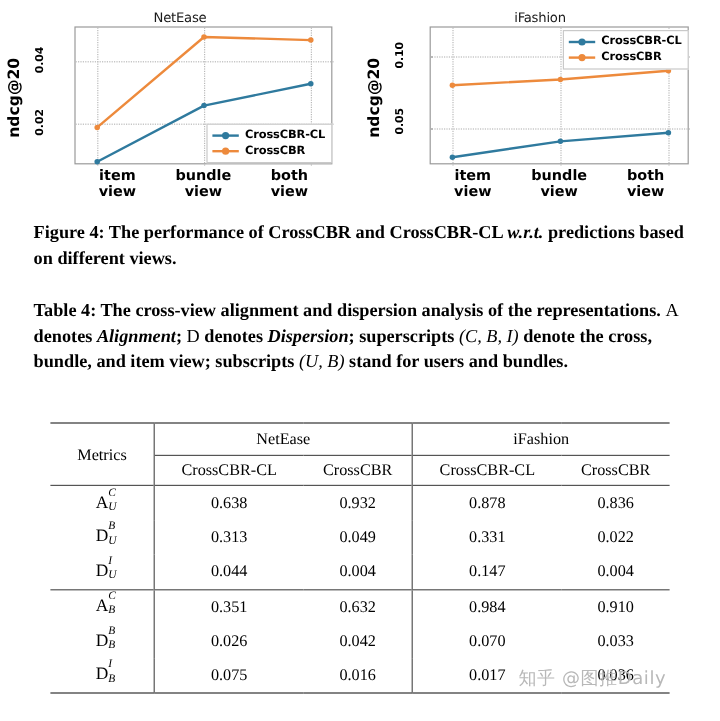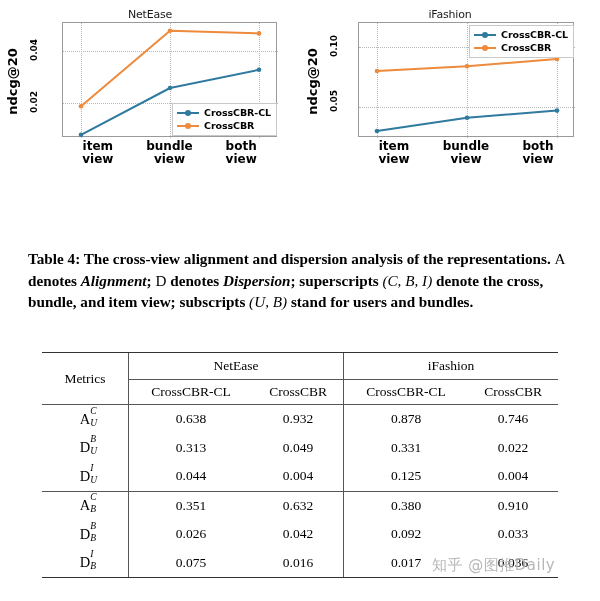--- a/index.html
+++ b/index.html
@@ -250,20 +250,24 @@
           <div>view</div>
         </div>
         <div class="xlab">
           <div>both</div>
           <div>view</div>
         </div>
       </div>
     </div>
   </div>
 
+  <div class="caption" style="top:183px;">
+    <span class="rm">Figure 4:</span><span class="rm"> The performance of CrossCBR and CrossCBR-CL</span>
+    <span class="it">w.r.t.</span><span class="rm"> predictions based on different views.</span>
+  </div>
 
   <div class="caption" style="top:248px;">
     <span class="rm">Table 4:</span><span class="rm"> The cross-view alignment and dispersion analysis of the representations. </span><span class="mathup">A</span><span class="rm"> denotes </span><span class="it">Alignment</span><span class="rm">; </span><span class="mathup">D</span><span class="rm"> denotes </span><span class="it">Dispersion</span><span class="rm">; superscripts </span><span class="mathit">(C, B, I)</span><span class="rm"> denote the cross, bundle, and item view; subscripts </span><span class="mathit">(U, B)</span><span class="rm"> stand for users and bundles.</span>
   </div>
 
   <div class="tbl-wrap">
     <table class="data">
       <thead>
         <tr>
           <th class="metric rule-top" rowspan="2">Metrics</th>
@@ -282,21 +286,21 @@
           <td class="metric rule-mid">
             <span class="mfrac">
               <span class="base">A</span>
               <span class="sup">C</span>
               <span class="sub">U</span>
             </span>
           </td>
           <td class="val rule-mid vrule">0.638</td>
           <td class="val rule-mid">0.932</td>
           <td class="val rule-mid vrule">0.878</td>
-          <td class="val rule-mid">0.746</td>
+          <td class="val rule-mid">0.836</td>
         </tr>
         <tr>
           <td class="metric">
             <span class="mfrac">
               <span class="base">D</span>
               <span class="sup">B</span>
               <span class="sub">U</span>
             </span>
           </td>
           <td class="val vrule">0.313</td>
@@ -307,47 +311,47 @@
         <tr>
           <td class="metric">
             <span class="mfrac">
               <span class="base">D</span>
               <span class="sup">I</span>
               <span class="sub">U</span>
             </span>
           </td>
           <td class="val vrule">0.044</td>
           <td class="val">0.004</td>
-          <td class="val vrule">0.125</td>
+          <td class="val vrule">0.147</td>
           <td class="val">0.004</td>
         </tr>
         <tr>
           <td class="metric rule-mid">
             <span class="mfrac">
               <span class="base">A</span>
               <span class="sup">C</span>
               <span class="sub">B</span>
             </span>
           </td>
           <td class="val rule-mid vrule">0.351</td>
           <td class="val rule-mid">0.632</td>
-          <td class="val rule-mid vrule">0.380</td>
+          <td class="val rule-mid vrule">0.984</td>
           <td class="val rule-mid">0.910</td>
         </tr>
         <tr>
           <td class="metric">
             <span class="mfrac">
               <span class="base">D</span>
               <span class="sup">B</span>
               <span class="sub">B</span>
             </span>
           </td>
           <td class="val vrule">0.026</td>
           <td class="val">0.042</td>
-          <td class="val vrule">0.092</td>
+          <td class="val vrule">0.070</td>
           <td class="val">0.033</td>
         </tr>
         <tr>
           <td class="metric rule-bot">
             <span class="mfrac">
               <span class="base">D</span>
               <span class="sup">I</span>
               <span class="sub">B</span>
             </span>
           </td>

